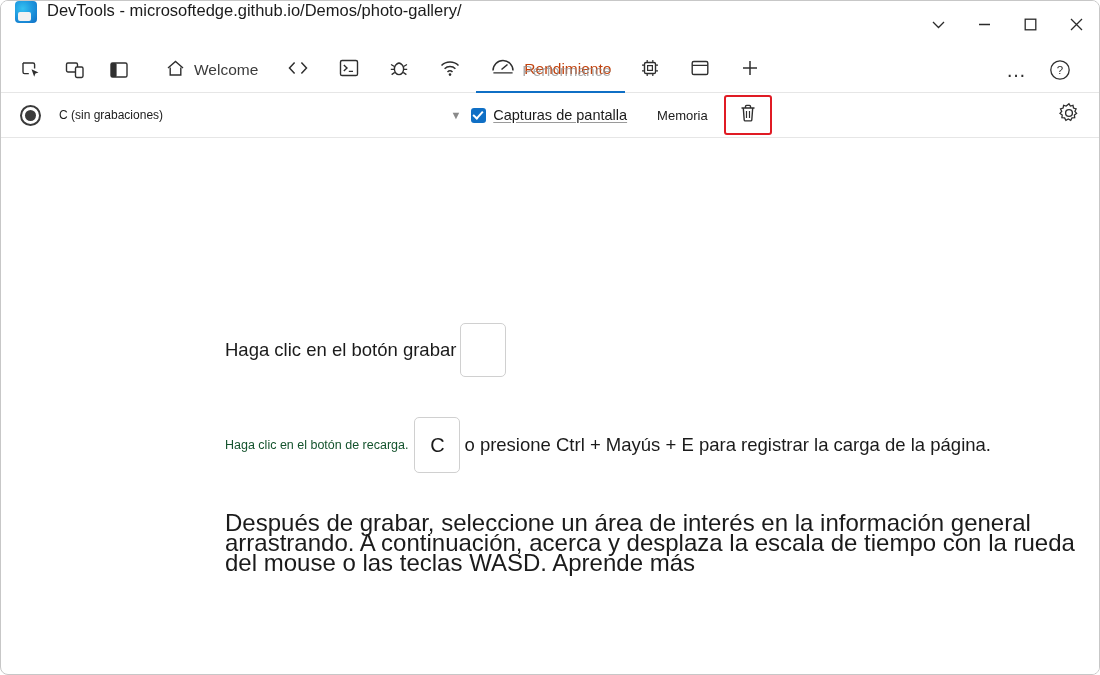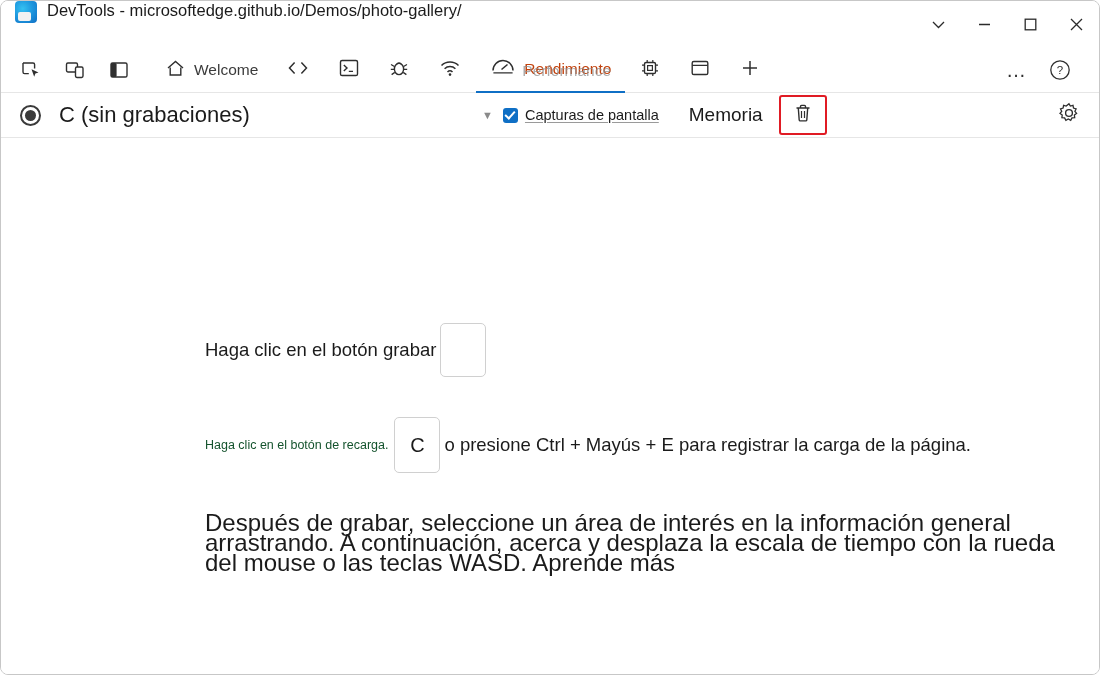--- a/index.html
+++ b/index.html
@@ -171,21 +171,21 @@
     justify-content: center;
     box-sizing: border-box;
   }
   .record-dot {
     width: 11px;
     height: 11px;
     border-radius: 50%;
     background: #3a3a3a;
   }
   .perf-status {
-    font-size: 22px;
+    font-size: 12px;
     color: #1b1b1b;
     margin-left: 12px;
     white-space: nowrap;
   }
   .caret {
     margin-left: auto;
     color: #8a8a8a;
     font-size: 11px;
     padding: 0 10px;
   }
@@ -216,21 +216,21 @@
   }
   .check-label {
     font-size: 14.5px;
     color: #1b1b1b;
     text-decoration: underline;
     text-decoration-color: #9a9a9a;
     text-underline-offset: 2px;
     white-space: nowrap;
   }
   .memory-label {
-    font-size: 19px;
+    font-size: 13px;
     color: #1b1b1b;
     margin-right: 16px;
     white-space: nowrap;
   }
   .trash-wrap {
     width: 48px;
     height: 40px;
     display: flex;
     align-items: center;
     justify-content: center;
@@ -246,20 +246,21 @@
     align-items: center;
     justify-content: center;
     color: #2f2f2f;
   }
 
   
   .body-area {
     position: relative;
     height: calc(675px - 47px - 45px - 45px - 2px);
     background: #ffffff;
+    margin-left: 20px;
   }
   .hints {
     position: absolute;
     left: 204px;
     top: 185px;
     width: 880px;
   }
   .hint-line {
     font-size: 18.5px;
     color: #1b1b1b;

